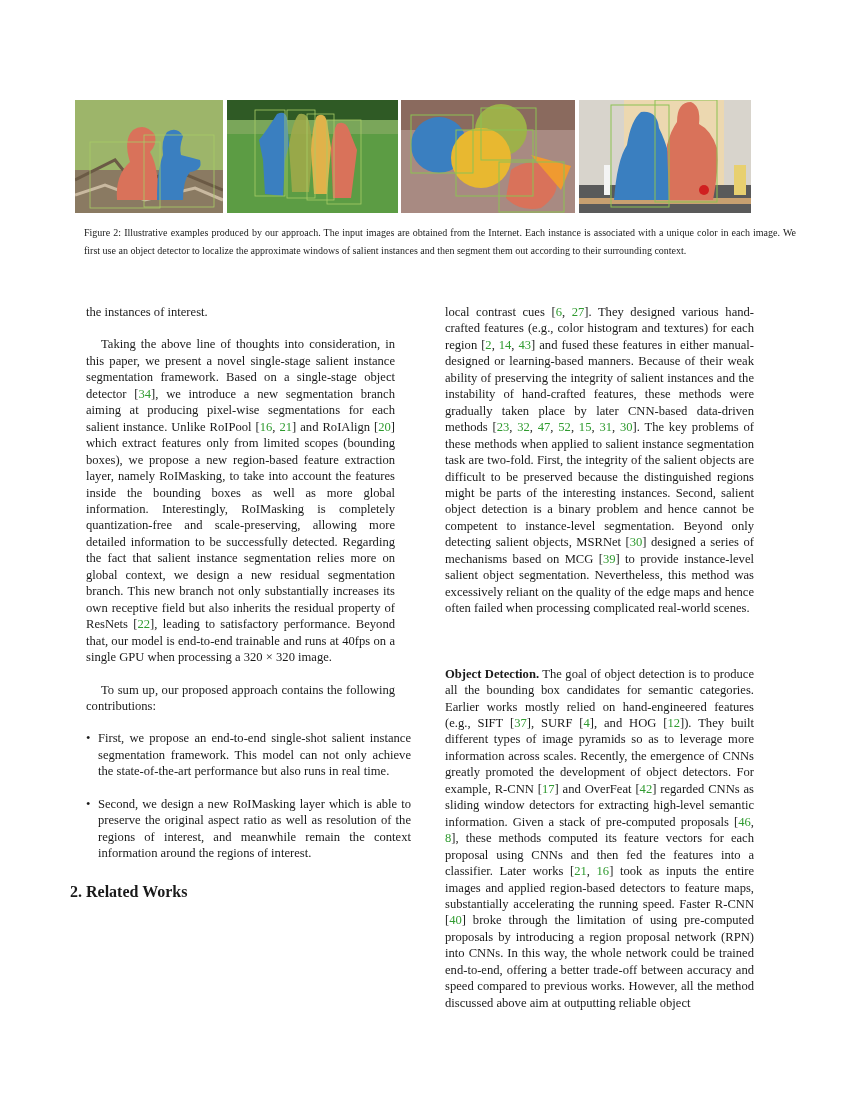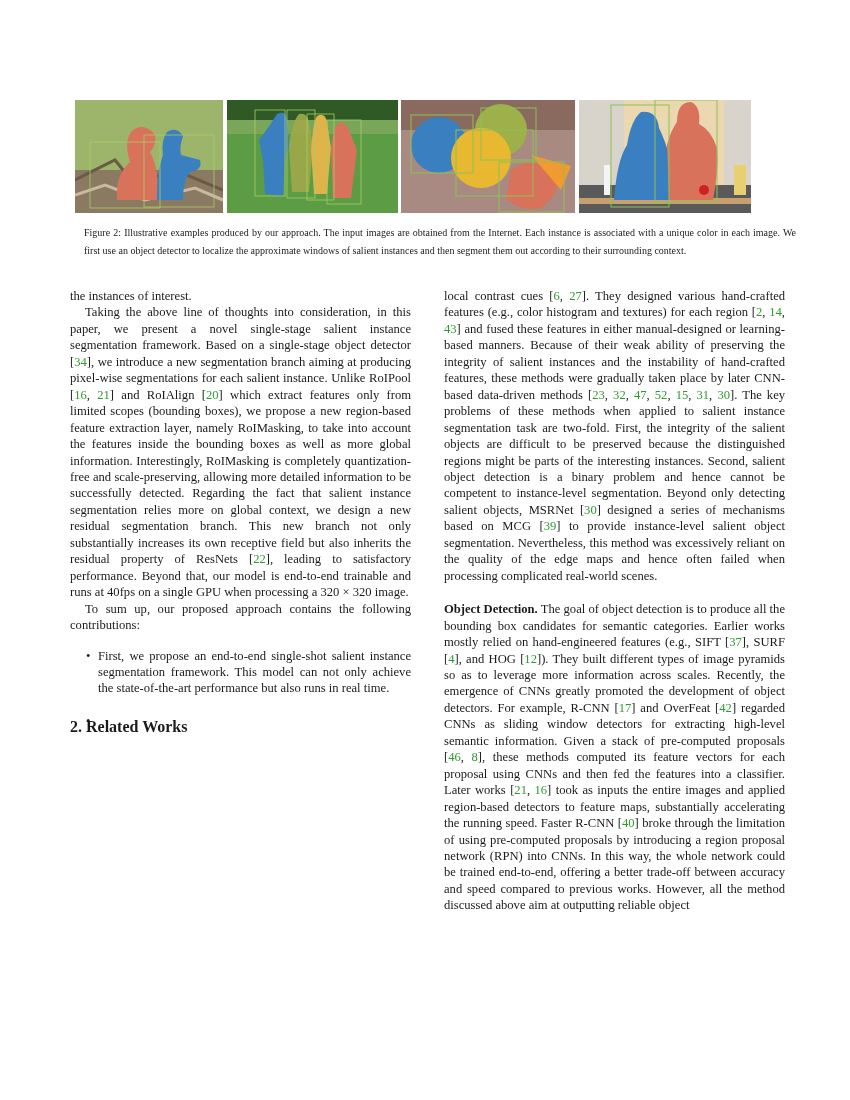--- a/index.html
+++ b/index.html
@@ -10,22 +10,22 @@
   .panel svg { display: block; width: 100%; height: 100%; }
   #p1 { left: 0; width: 148px; }
   #p2 { left: 152px; width: 171px; }
   #p3 { left: 326px; width: 174px; }
   #p4 { left: 504px; width: 172px; }
   .caption { position: absolute; top: 224px; left: 84px; width: 712px;
              font-size: 10px; line-height: 18.2px; text-align: justify; }
   .col { position: absolute; top: 288px; width: 341px; font-size: 12.6px;
          line-height: 16.45px; text-align: justify; hyphens: manual; }
   .col.left { left: 70px; }
-  .col.right { left: 444px; }
-  .col p { margin: 0; }
+  .col.right { left: 429px; }
+  .col p { margin: 16px; }
   .indent { text-indent: 15px; }
   .cite { color: #2e9a2e; }
   .bullets { margin: 14px 0 0 0; padding: 0; list-style: none; }
   .bullets li { position: relative; padding-left: 28px; margin-bottom: 16px; }
   .bullets li .dot { position: absolute; left: 16px; top: 0; }
   h2 { font-size: 16px; font-weight: bold; margin: 20px 0 18px 0; line-height: 20px; }
   .runin { font-weight: bold; }
   .gap { height: 17px; }
   .em { }
 </style>
@@ -94,21 +94,21 @@
 </div>
 
 <div class="caption">Figure 2: Illustrative examples produced by our approach. The input images are obtained from the Internet. Each instance is associated with a unique color in each image. We first use an object detector to localize the approximate windows of salient instances and then segment them out according to their surrounding context.</div>
 
 <div class="col left">
   <p>the instances of interest.</p>
   <p class="indent"><span>Taking the above line of thoughts into consideration, in this paper, we present a novel single-stage salient instance segmentation framework. Based on a single-stage object detector [</span><a class="cite">34</a><span>], we introduce a new segmentation branch aiming at producing pixel-wise segmentations for each salient instance. Unlike RoIPool [</span><a class="cite">16</a><span>, </span><a class="cite">21</a><span>] and RoIAlign [</span><a class="cite">20</a><span>] which extract features only from limited scopes (bounding boxes), we propose a new region-based feature extraction layer, namely RoIMasking, to take into account the features inside the bounding boxes as well as more global information. Interestingly, RoIMasking is completely quantization-free and scale-preserving, allowing more detailed information to be successfully detected. Regarding the fact that salient instance segmentation relies more on global context, we design a new residual segmentation branch. This new branch not only substantially increases its own receptive field but also inherits the residual property of ResNets [</span><a class="cite">22</a><span>], leading to satisfactory performance. Beyond that, our model is end-to-end trainable and runs at 40fps on a single GPU when processing a 320 × 320 image.</span></p>
   <p class="indent">To sum up, our proposed approach contains the following contributions:</p>
   <ul class="bullets">
     <li><span class="dot">•</span><span>First, we propose an end-to-end single-shot salient instance segmentation framework. This model can not only achieve the state-of-the-art performance but also runs in real time.</span></li>
-    <li><span class="dot">•</span></li>
+    <li><span class="dot">•</span><span>Second, we design a new RoIMasking layer which is able to preserve the original aspect ratio as well as resolution of the regions of interest, and meanwhile remain the context information around the regions of interest.</span></li>
   </ul>
   <h2>2. Related Works</h2>
 </div>
 
 <div class="col right">
   <p id="rp1"><span>local contrast cues [</span><a class="cite">6</a><span>, </span><a class="cite">27</a><span>]. They designed various hand-crafted features (e.g., color histogram and textures) for each region [</span><a class="cite">2</a><span>, </span><a class="cite">14</a><span>, </span><a class="cite">43</a><span>] and fused these features in either manual-designed or learning-based manners. Because of their weak ability of preserving the integrity of salient instances and the instability of hand-crafted features, these methods were gradually taken place by later CNN-based data-driven methods [</span><a class="cite">23</a><span>, </span><a class="cite">32</a><span>, </span><a class="cite">47</a><span>, </span><a class="cite">52</a><span>, </span><a class="cite">15</a><span>, </span><a class="cite">31</a><span>, </span><a class="cite">30</a><span>]. The key problems of these methods when applied to salient instance segmentation task are two-fold. First, the integrity of the salient objects are difficult to be preserved because the distinguished regions might be parts of the interesting instances. Second, salient object detection is a binary problem and hence cannot be competent to instance-level segmentation. Beyond only detecting salient objects, MSRNet [</span><a class="cite">30</a><span>] designed a series of mechanisms based on MCG [</span><a class="cite">39</a><span>] to provide instance-level salient object segmentation. Nevertheless, this method was excessively reliant on the quality of the edge maps and hence often failed when processing complicated real-world scenes.</span></p>
   <div class="gap"></div>
   <p id="rp2"><span class="runin">Object Detection.</span><span> The goal of object detection is to produce all the bounding box candidates for semantic categories. Earlier works mostly relied on hand-engineered features (</span><span class="em">e.g.,</span><span> SIFT [</span><a class="cite">37</a><span>], SURF [</span><a class="cite">4</a><span>], and HOG [</span><a class="cite">12</a><span>]). They built different types of image pyramids so as to leverage more information across scales. Recently, the emergence of CNNs greatly promoted the development of object detectors. For example, R-CNN [</span><a class="cite">17</a><span>] and OverFeat [</span><a class="cite">42</a><span>] regarded CNNs as sliding window detectors for extracting high-level semantic information. Given a stack of pre-computed proposals [</span><a class="cite">46</a><span>, </span><a class="cite">8</a><span>], these methods computed its feature vectors for each proposal using CNNs and then fed the features into a classifier. Later works [</span><a class="cite">21</a><span>, </span><a class="cite">16</a><span>] took as inputs the entire images and applied region-based detectors to feature maps, substantially accelerating the running speed. Faster R-CNN [</span><a class="cite">40</a><span>] broke through the limitation of using pre-computed proposals by introducing a region proposal network (RPN) into CNNs. In this way, the whole network could be trained end-to-end, offering a better trade-off between accuracy and speed compared to previous works. However, all the method discussed above aim at outputting reliable object</span></p>
 </div>
 

